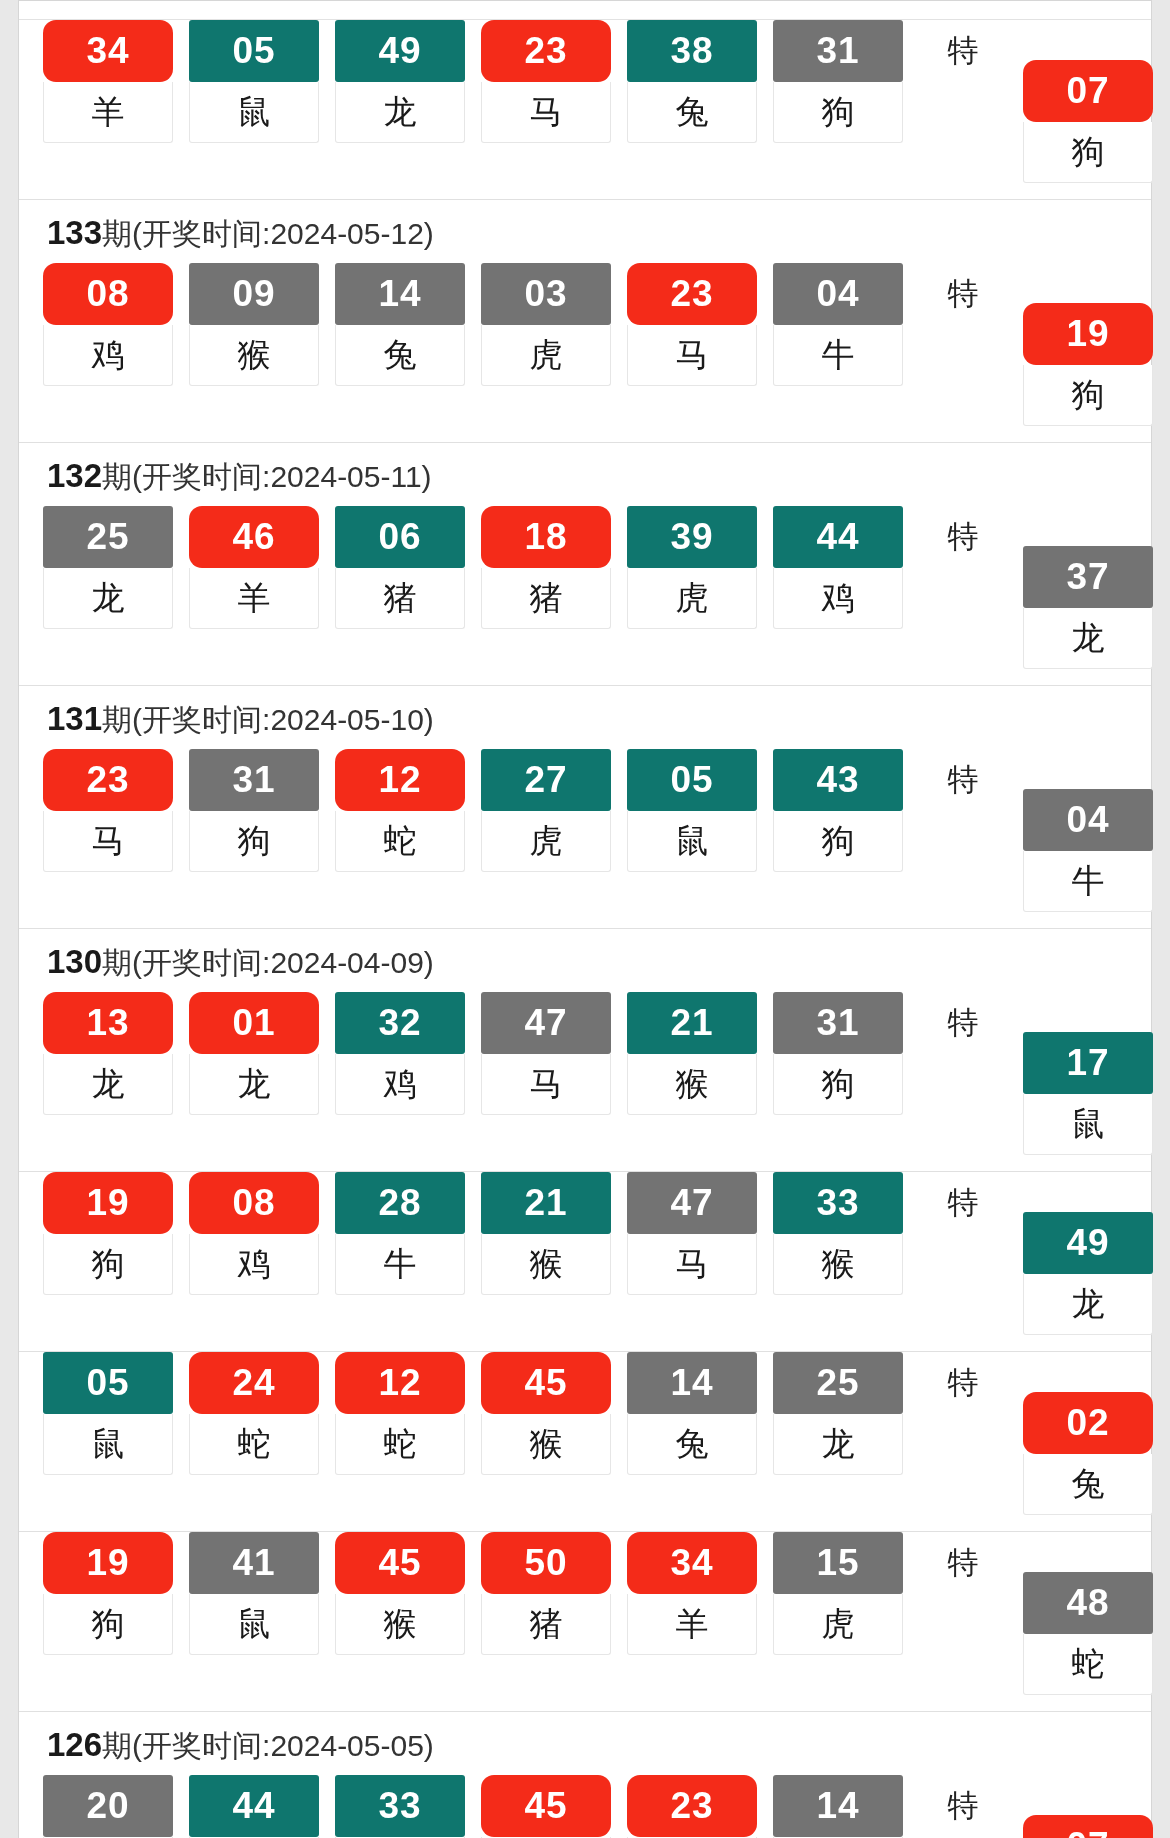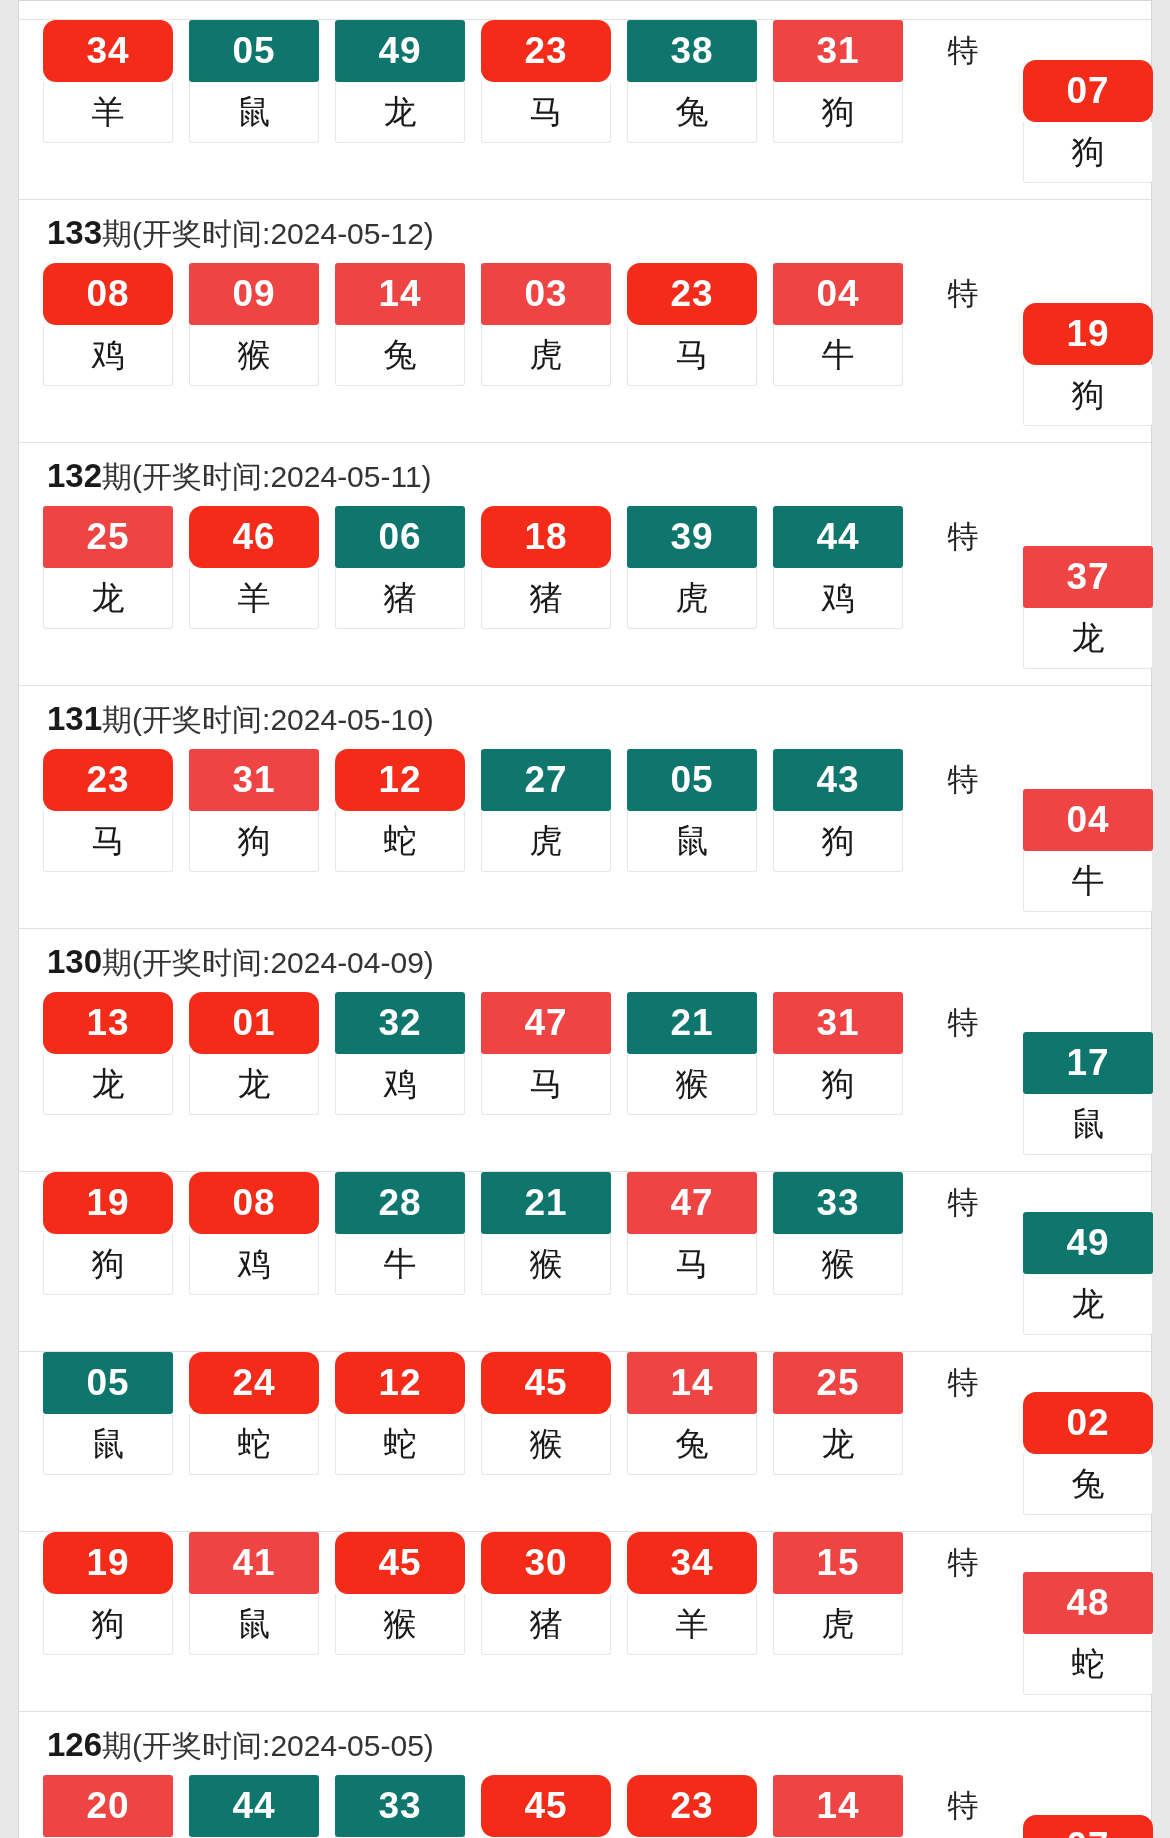--- a/index.html
+++ b/index.html
@@ -63,21 +63,21 @@
     line-height: 62px;
     text-align: center;
     color: #ffffff;
     font-size: 37px;
     font-weight: bold;
     border-radius: 3px;
     letter-spacing: 1px;
   }
   .ball-num.red { background: #f42b19; border-radius: 13px; }
   .ball-num.green { background: #0f766e; }
-  .ball-num.blue { background: #ef4444; }
+  .ball-num.blue { background: #737373; }
   .ball-zodiac {
     height: 60px;
     line-height: 60px;
     text-align: center;
     font-size: 33px;
     color: #1a1a1a;
     background: #ffffff;
     border-left: 1px solid #e6e6e6;
     border-right: 1px solid #e6e6e6;
     border-bottom: 1px solid #e6e6e6;
@@ -356,21 +356,21 @@
             </div>
             <div class="ball-cell">
               <div class="ball-num blue">41</div>
               <div class="ball-zodiac">鼠</div>
             </div>
             <div class="ball-cell">
               <div class="ball-num red">45</div>
               <div class="ball-zodiac">猴</div>
             </div>
             <div class="ball-cell">
-              <div class="ball-num red">30</div>
+              <div class="ball-num red">50</div>
               <div class="ball-zodiac">猪</div>
             </div>
             <div class="ball-cell">
               <div class="ball-num red">34</div>
               <div class="ball-zodiac">羊</div>
             </div>
             <div class="ball-cell">
               <div class="ball-num blue">15</div>
               <div class="ball-zodiac">虎</div>
             </div>

